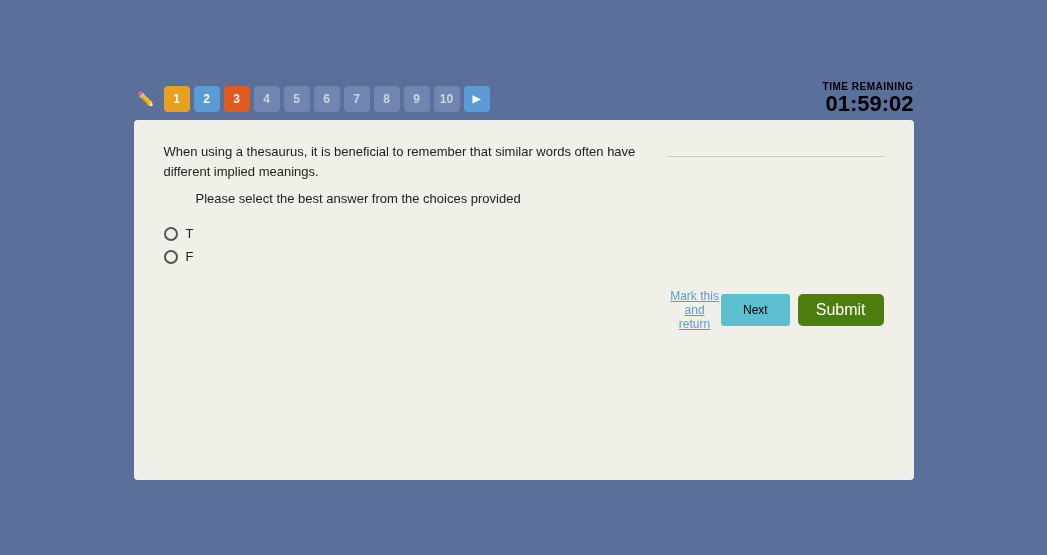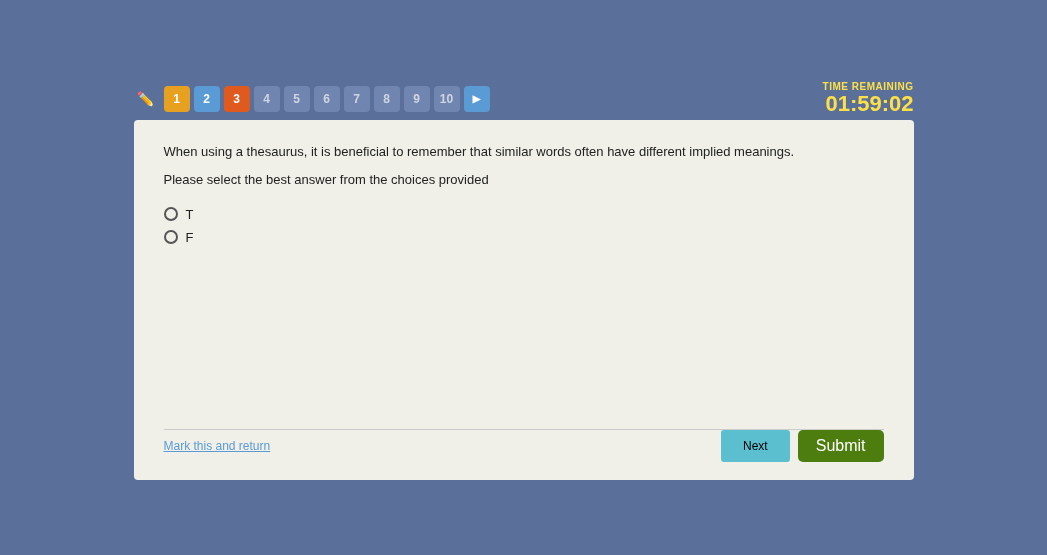--- a/index.html
+++ b/index.html
@@ -52,51 +52,52 @@
       justify-content: center;
       color: #fff;
     }
     .nav-btn.active-1 { background: #e8a020; }
     .nav-btn.active-2 { background: #5b9bd5; }
     .nav-btn.active-3 { background: #e05a20; }
     .nav-btn.inactive { background: #7a8fba; opacity: 0.7; }
     .nav-btn.play { background: #5b9bd5; font-size: 10px; }
     .timer-block {
       text-align: right;
-      color: #fde047;
+      color: #000000;
     }
     .timer-label {
       font-size: 10px;
       font-weight: bold;
       letter-spacing: 0.5px;
     }
     .timer-value {
       font-size: 22px;
       font-weight: bold;
       line-height: 1.1;
     }
     .main-card {
       background: #f0f0e8;
       border-radius: 4px;
       padding: 22px 30px 18px 30px;
       min-height: 360px;
       display: flex;
-      flex-direction: column;
+      flex-direction: row;
       justify-content: space-between;
     }
     .question-text {
       font-size: 13px;
       color: #222;
       line-height: 1.5;
       margin-bottom: 10px;
     }
     .instruction-text {
       font-size: 13px;
       color: #222;
       margin-bottom: 20px;
+      margin-left: 32px;
     }
     .options-block {
       display: flex;
       flex-direction: column;
       gap: 8px;
       margin-bottom: 10px;
     }
     .option-row {
       display: flex;
       align-items: center;

